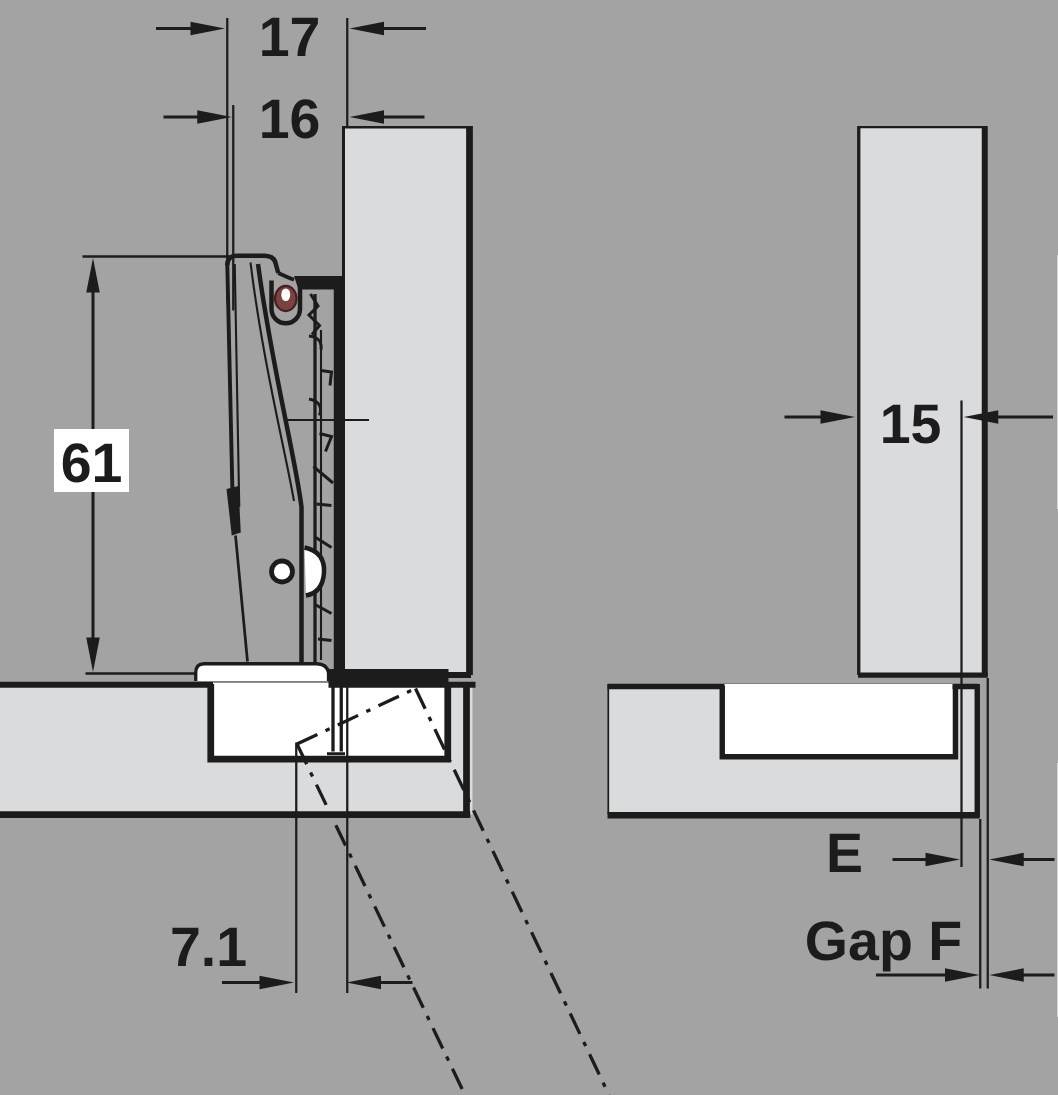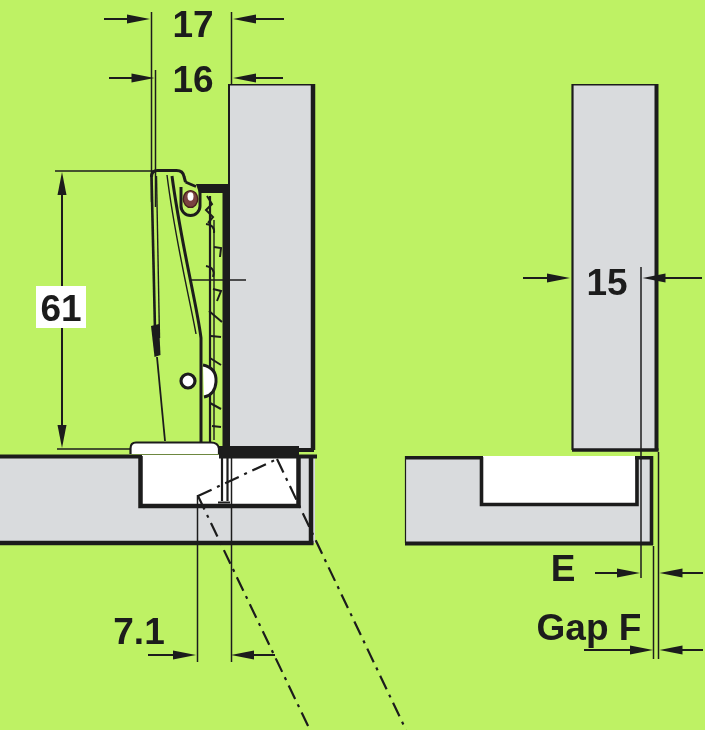--- a/index.html
+++ b/index.html
@@ -1,16 +1,16 @@
 <!DOCTYPE html>
 <html><head>
 <meta charset="utf-8">
 <style>
   html,body{margin:0;padding:0;background:#ffffff;}
-  #stage{position:relative;width:705px;height:730px;background:#bef264;overflow:hidden;
+  #stage{position:relative;width:705px;height:730px;background:#a3a3a3;overflow:hidden;
          font-family:"Liberation Sans", sans-serif;}
   svg{display:block;}
   text{font-family:"Liberation Sans","DejaVu Sans",sans-serif;font-weight:bold;
        fill:#1c1c1c;font-size:37px;}
 </style>
 </head>
 <body>
 
 <div id="stage">
 <svg width="705" height="730" viewBox="0 0 705 730">

